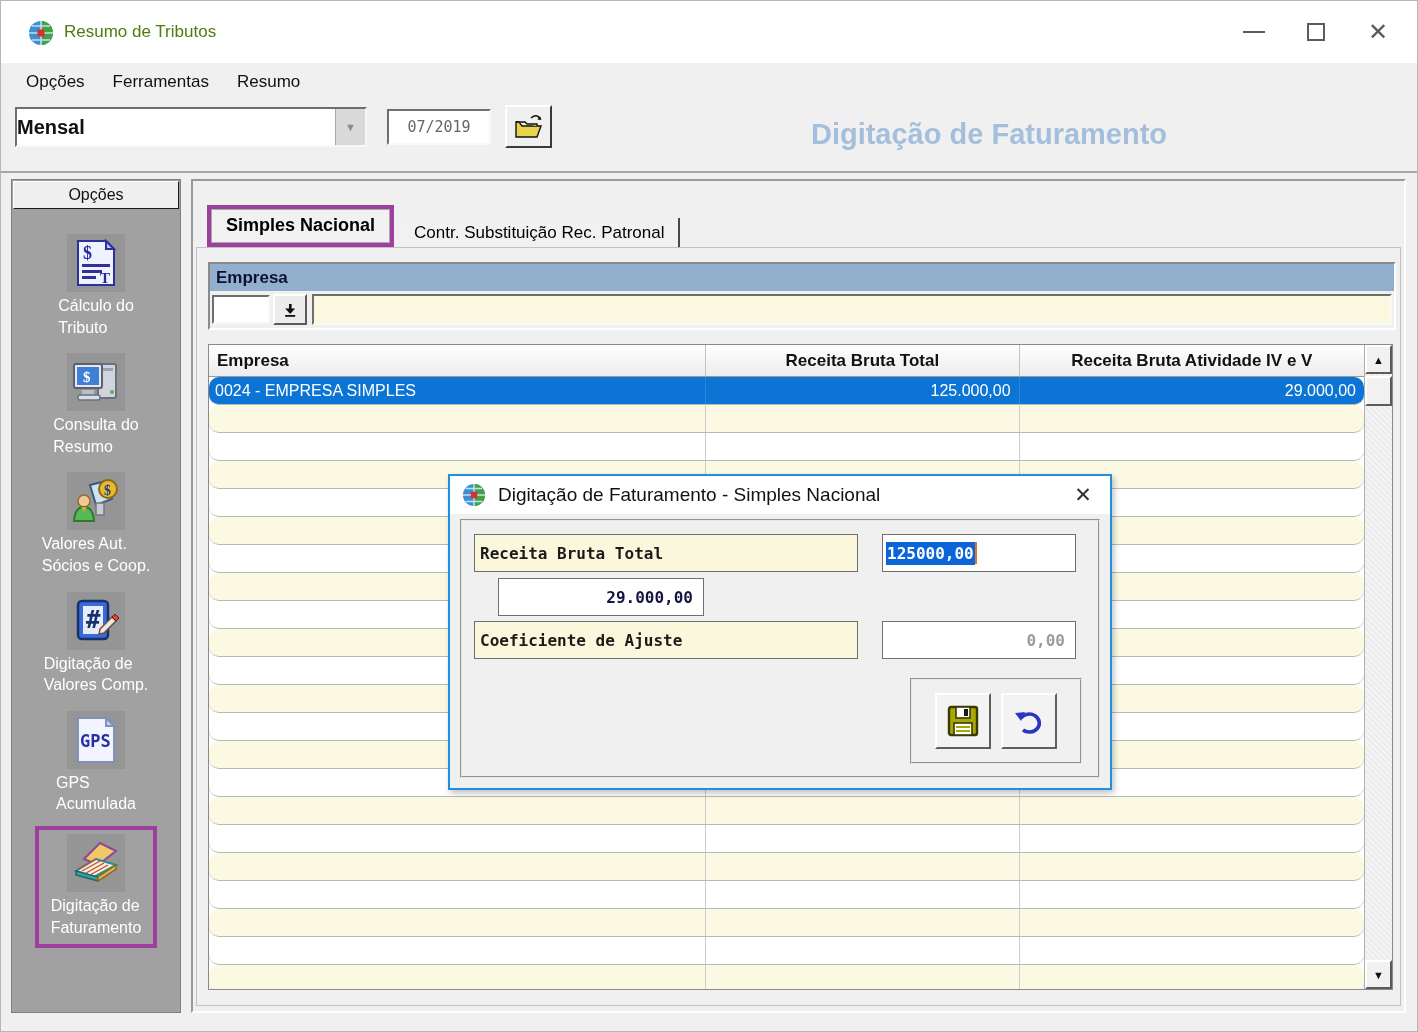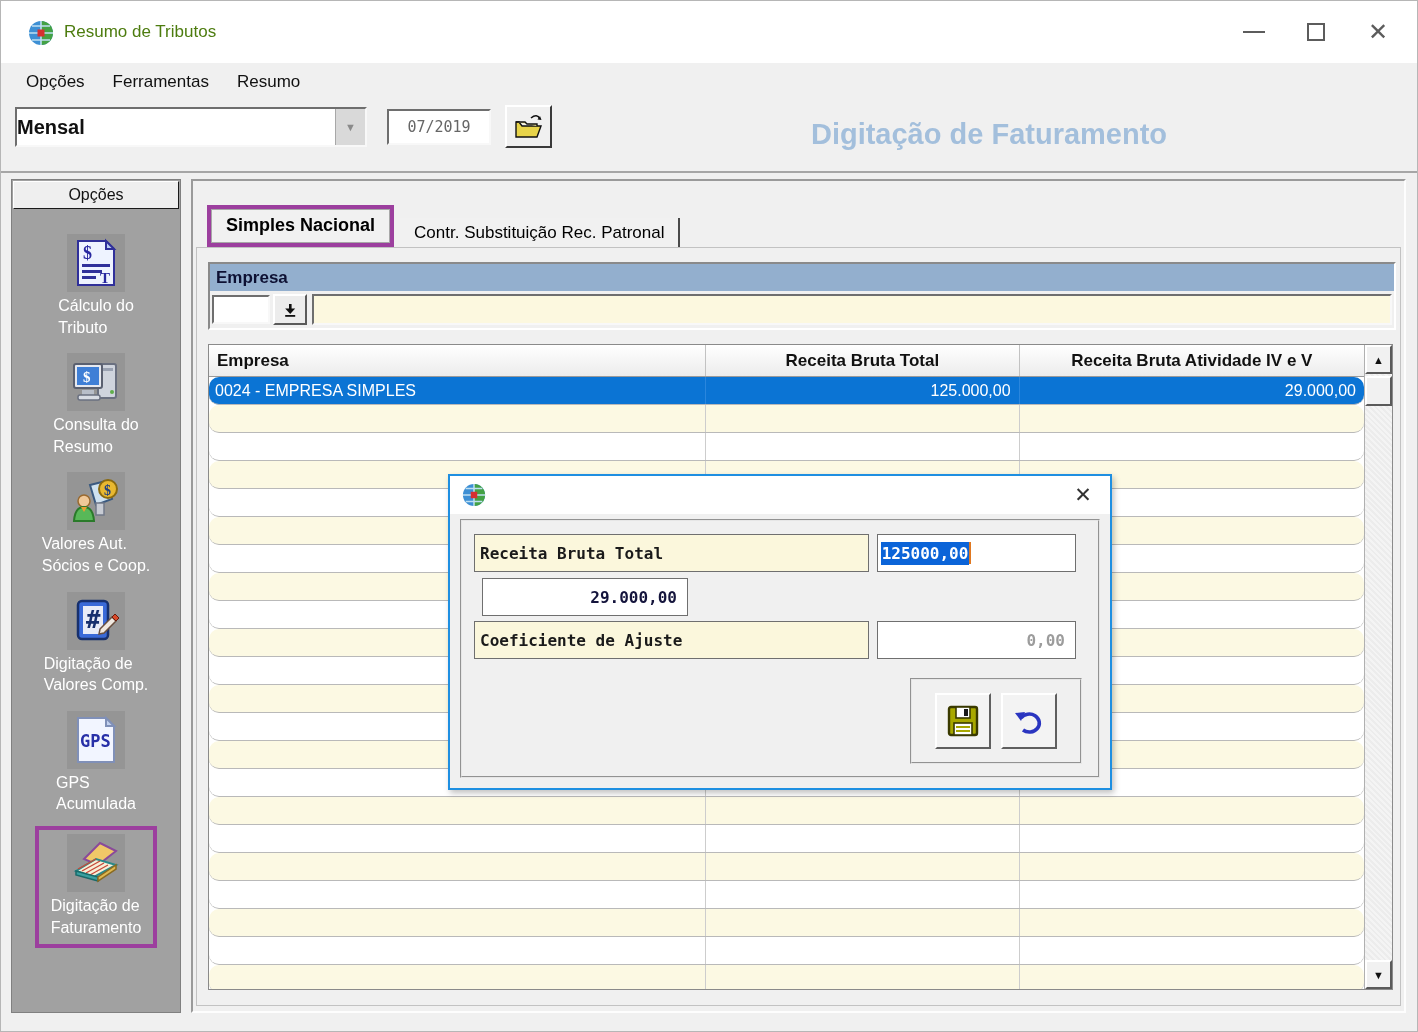--- a/index.html
+++ b/index.html
@@ -122,21 +122,21 @@
             border:2px solid #1e8fe1; box-shadow:2px 3px 6px rgba(0,0,0,.25); z-index:10; }
   .dlg-title { height:38px; background:#fff; display:flex; align-items:center; padding:0 12px; }
   .dlg-title-text { margin-left:12px; font-size:19px; color:#111; }
   .dlg-close { margin-left:auto; font-size:21px; color:#333; width:30px; text-align:center; cursor:default; }
   .dlg-body { position:absolute; left:0; right:0; top:38px; bottom:0; }
   .dlg-group { position:absolute; left:10px; right:10px; top:5px; bottom:10px; border:2px groove #e6e6e6; }
   .fld-row { position:absolute; left:12px; right:22px; height:38px; display:flex; }
   .fld-label { width:408px; background:#fbf7dc; border:1px solid #6f6f6f; display:flex;
                align-items:center; padding-left:5px; font-family:"DejaVu Sans Mono", monospace;
                font-size:16px; font-weight:bold; color:#1a1a1a; }
-  .fld-value { width:206px; margin-left:8px; background:#ffffff; border:1px solid #6f6f6f;
+  .fld-value { width:206px; margin-left:24px; background:#ffffff; border:1px solid #6f6f6f;
                display:flex; align-items:center; font-family:"DejaVu Sans Mono", monospace;
                font-size:16px; font-weight:bold; color:#14143c; }
   .fld-value.left { justify-content:flex-start; padding-left:3px; }
   .fld-value.right { justify-content:flex-end; padding-right:10px; }
   .fld-value .sel { background:#0b64d8; color:#fff; padding:2px 1px; }
   .caret { display:inline-block; width:0; height:22px; border-left:2px solid #e07820; }
   .muted { color:#9c9c9c; }
   .btn-group { position:absolute; right:16px; bottom:12px; width:172px; height:86px;
                border:2px groove #e6e6e6; display:flex; align-items:center; justify-content:center; gap:10px; }
   .dlg-btn { width:56px; height:56px; background:#f3f3f3; border:2px solid;
@@ -457,20 +457,21 @@
       </div>
 
     </div>
   </div>
 
   <div class="dialog">
     <div class="dlg-title">
       <svg width="24" height="24" viewBox="0 0 26 26">
           <use href="#app-logo"></use>
         </svg>
+      <div class="dlg-title-text">Digitação de Faturamento - Simples Nacional</div>
       <div class="dlg-close">✕</div>
     </div>
     <div class="dlg-body">
       <div class="dlg-group">
 
         <div class="fld-row" style="top:13px">
           <div class="fld-label">Receita Bruta Total</div>
           <div class="fld-value left">
             <span class="sel">125000,00</span>
               <span class="caret"></span>

